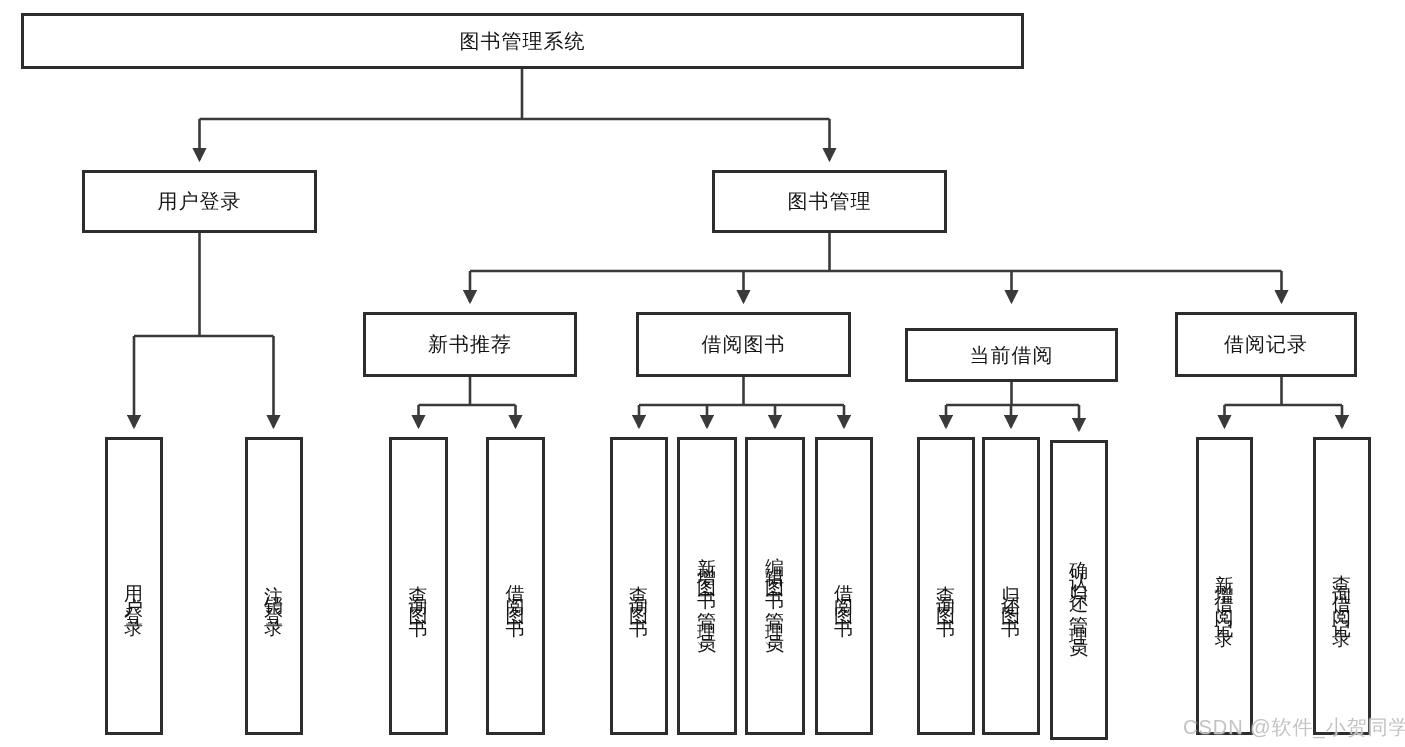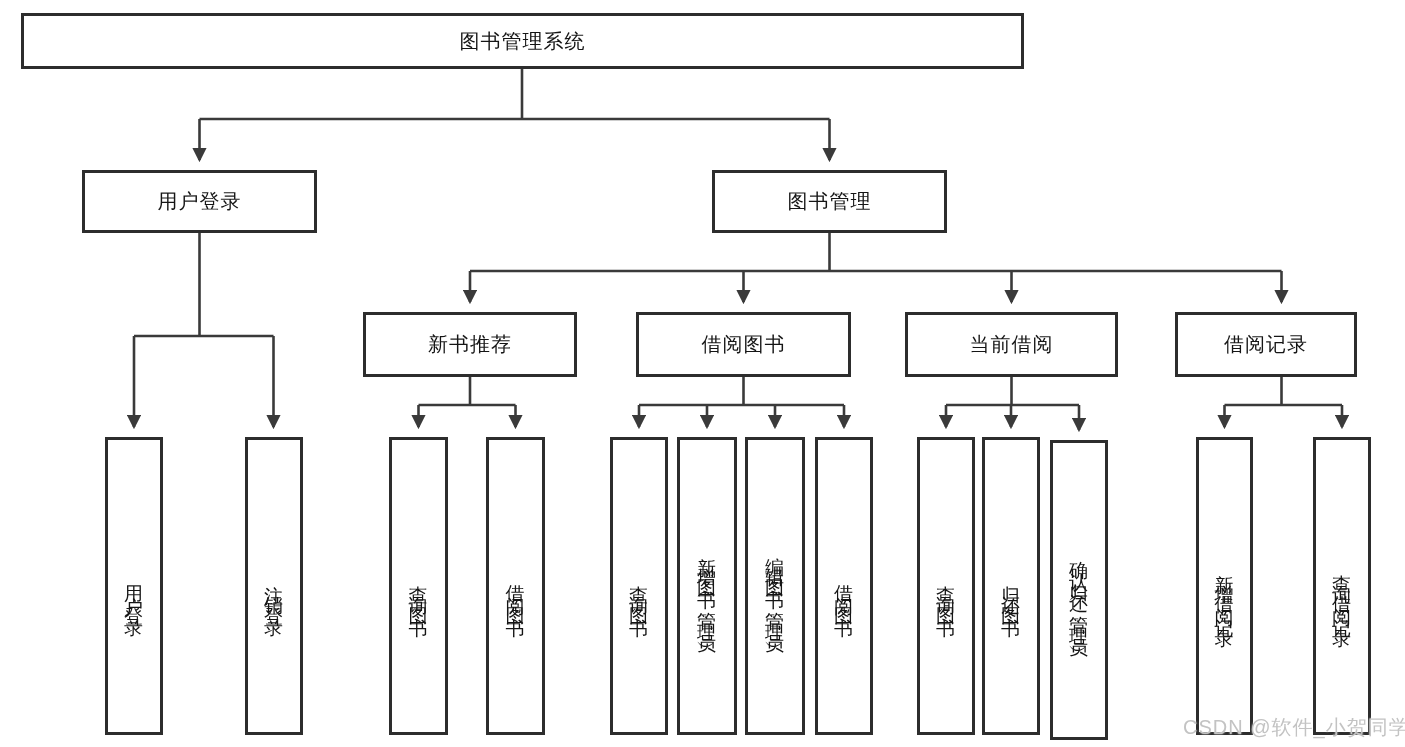--- a/index.html
+++ b/index.html
@@ -96,21 +96,21 @@
     </g>
   </svg>
 
   <div class="box h" style="left:21px;top:13px;width:1003px;height:56px">图书管理系统</div>
 
   <div class="box h" style="left:82px;top:170px;width:235px;height:63px">用户登录</div>
   <div class="box h" style="left:712px;top:170px;width:235px;height:63px">图书管理</div>
 
   <div class="box h" style="left:363px;top:312px;width:214px;height:65px">新书推荐</div>
   <div class="box h" style="left:636px;top:312px;width:215px;height:65px">借阅图书</div>
-  <div class="box h" style="left:905px;top:312px;width:213px;height:65px">当前借阅</div>
+  <div class="box h" style="left:905px;top:328px;width:213px;height:54px">当前借阅</div>
   <div class="box h" style="left:1175px;top:312px;width:182px;height:65px">借阅记录</div>
 
   <div class="box v" style="left:105px;top:437px;width:58px;height:298px">用户登录</div>
   <div class="box v" style="left:245px;top:437px;width:58px;height:298px">注销登录</div>
 
   <div class="box v" style="left:389px;top:437px;width:59px;height:298px">查询图书</div>
   <div class="box v" style="left:486px;top:437px;width:59px;height:298px">借阅图书</div>
 
   <div class="box v" style="left:610px;top:437px;width:58px;height:298px">查询图书</div>
   <div class="box v" style="left:677px;top:437px;width:60px;height:298px">新增图书（管理员）</div>

